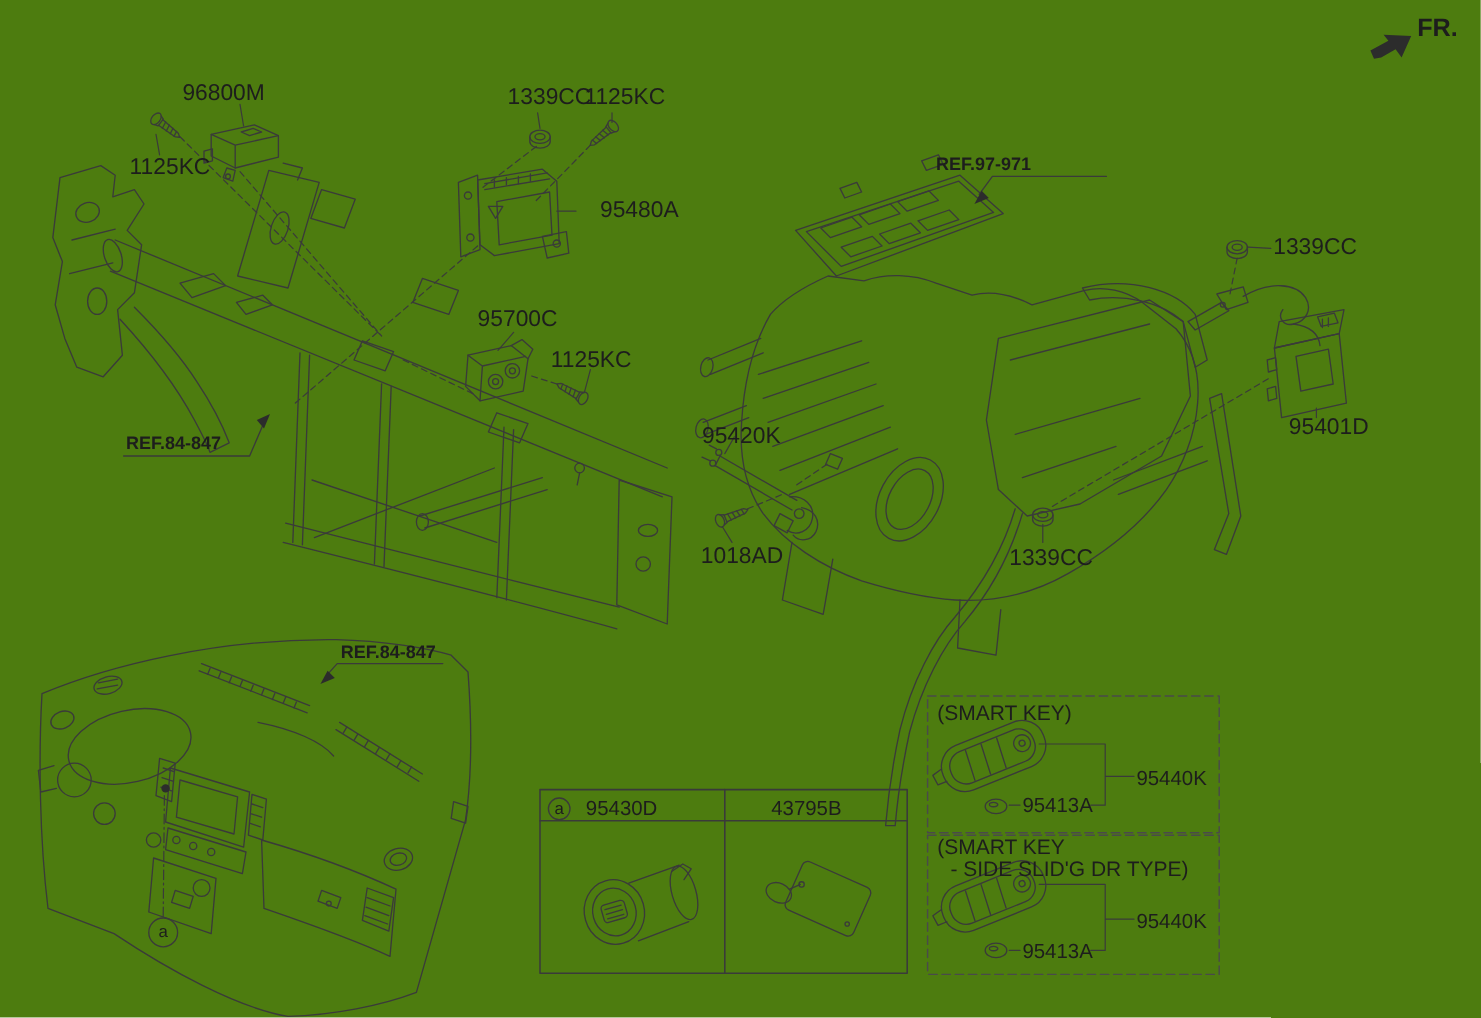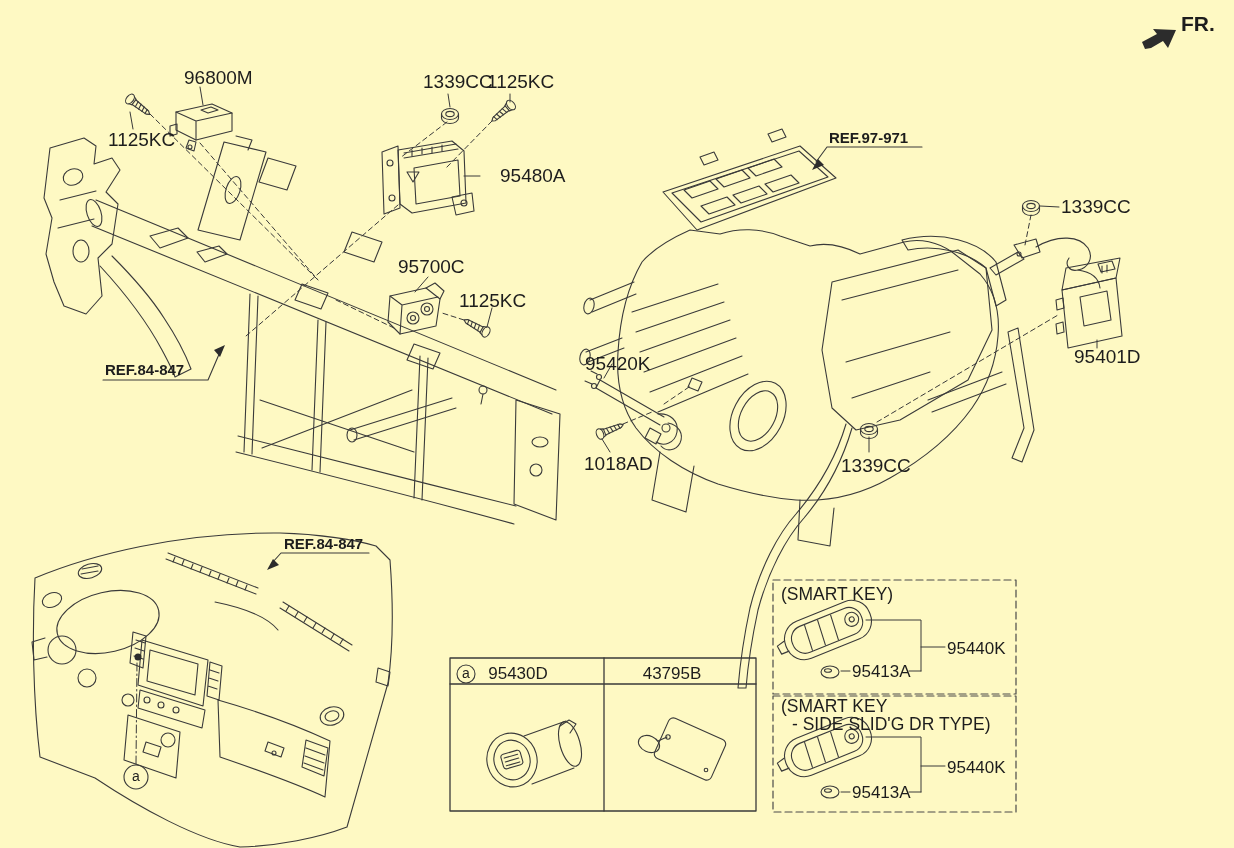--- a/index.html
+++ b/index.html
@@ -1,16 +1,16 @@
 <!DOCTYPE html>
 <html><head>
 <meta charset="utf-8">
 <style>
   html,body{margin:0;padding:0;background:#ffffff;font-family:"Liberation Sans",sans-serif;}
-  #stage{position:relative;width:1234px;height:848px;background:#fef9c3;overflow:hidden;color:#1d1d1d;}
+  #stage{position:relative;width:1234px;height:848px;background:#4d7c0f;overflow:hidden;color:#1d1d1d;}
   #art{position:absolute;left:0;top:0;}
   #art path,#art line,#art rect,#art circle,#art ellipse,#art polyline,#art use{
     fill:none;stroke:#3a3a3a;stroke-width:1.1;stroke-linecap:round;stroke-linejoin:round;}
   #art .fill{fill:#2c2c2c;stroke:none;}
   #art .dash{stroke-dasharray:5 3.5;stroke-width:1;}
   #art .dashdot{stroke-dasharray:8 3 1.5 3;stroke-width:1;}
   #art .thin{stroke-width:1;}
   #art .thick{stroke-width:1.3;}
   #art .dashbox{stroke-dasharray:7 4;stroke-width:1.2;stroke:#4a4a4a;}
   .lbl{position:absolute;white-space:nowrap;font-size:19px;color:#1d1d1d;}
@@ -271,35 +271,35 @@
     <polygon class="fill" points="267,570 273,559 279,565"></polygon>
   </g>
 
   <g>
     <path class="dash" d="M150 114 L318 280 M200 143 L318 280 M447 122 L400 158 M492 121 L446 168 M398 205 L246 336 M464 320 L442 313 M394 328 L336 300 M623 424 L652 412 M664 404 L692 385 M877 422 L1058 315 M1031 215 L1025 245"></path>
   </g>
 </svg>
 
 <div class="lbl fr" style="left:1181px;top:12px;">FR.</div>
 
-<div class="lbl" style="left:184px;top:67px;">96800M</div>
+<div class="lbl" style="left:152px;top:67px;">96800M</div>
 <div class="lbl" style="left:108px;top:129px;">1125KC</div>
 <div class="lbl" style="left:423px;top:71px;">1339CC</div>
 <div class="lbl" style="left:487px;top:71px;">1125KC</div>
 <div class="lbl" style="left:500px;top:165px;">95480A</div>
 <div class="lbl" style="left:398px;top:256px;">95700C</div>
 <div class="lbl" style="left:459px;top:290px;">1125KC</div>
 <div class="lbl" style="left:585px;top:353px;">95420K</div>
 <div class="lbl" style="left:584px;top:453px;">1018AD</div>
 <div class="lbl" style="left:841px;top:455px;">1339CC</div>
 <div class="lbl" style="left:1061px;top:196px;">1339CC</div>
 <div class="lbl" style="left:1074px;top:346px;">95401D</div>
 
 <div class="lbl ref" style="left:105px;top:361px;">REF.84-847</div>
-<div class="lbl ref" style="left:829px;top:129px;">REF.97-971</div>
+<div class="lbl ref" style="left:780px;top:129px;">REF.97-971</div>
 <div class="lbl ref" style="left:284px;top:535px;">REF.84-847</div>
 
 <div class="lbl marker" style="left:129px;top:768px;">a</div>
 <div class="lbl marker" style="left:459px;top:665px;">a</div>
 <div class="lbl thead" style="left:456px;top:664px;width:124px;">95430D</div>
 <div class="lbl thead" style="left:604px;top:664px;width:136px;">43795B</div>
 
 <div class="lbl title" style="left:781px;top:584px;">(SMART KEY)</div>
 <div class="lbl keypart" style="left:947px;top:639px;">95440K</div>
 <div class="lbl keypart" style="left:852px;top:662px;">95413A</div>

